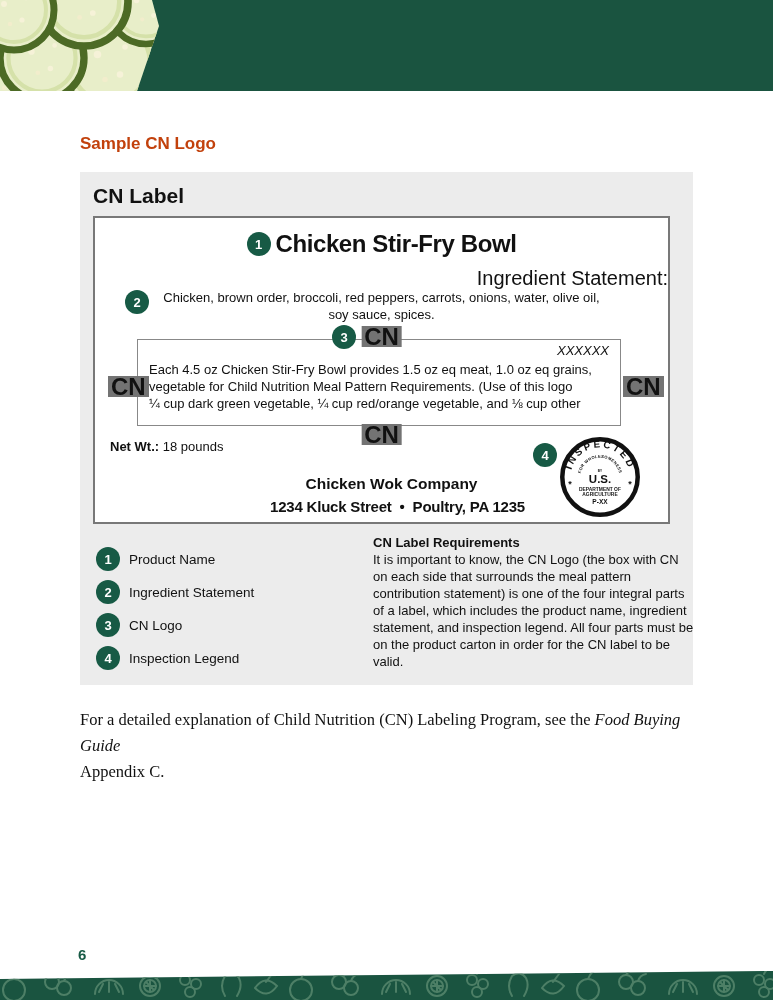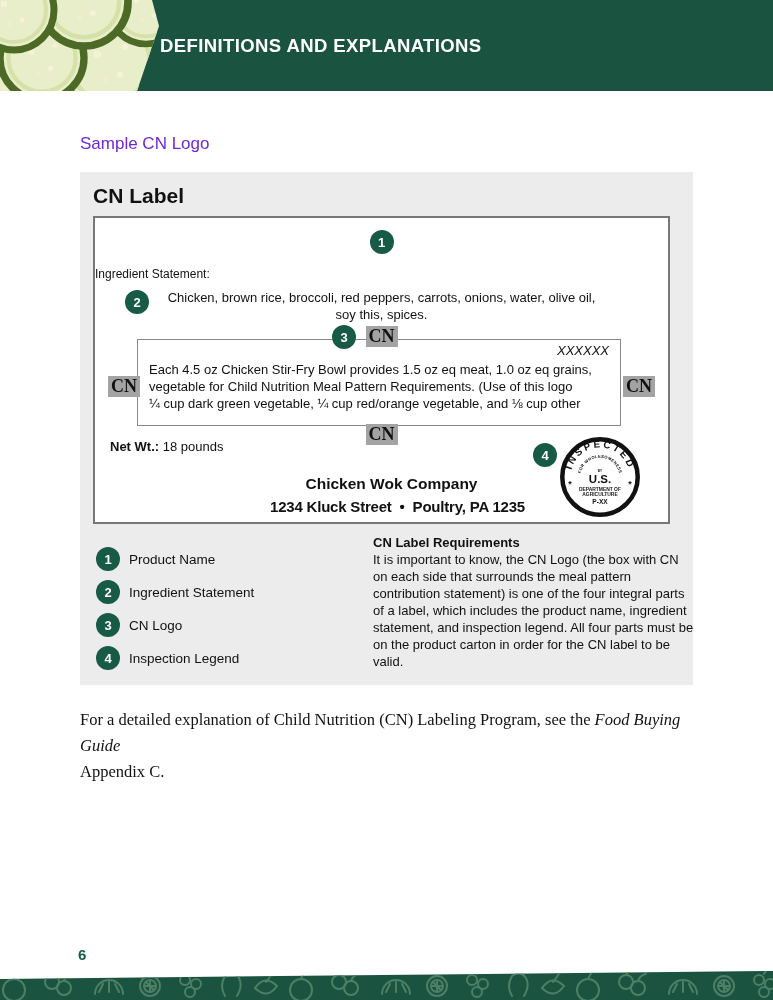--- a/index.html
+++ b/index.html
@@ -11,49 +11,49 @@
   
   .header { position:absolute; left:0; top:0; width:773px; height:91px; background:#1a5440; }
   .header-title {
     position:absolute; left:160px; top:35px; color:#fff;
     font-size:18.5px; font-weight:bold; letter-spacing:.4px; white-space:nowrap;
   }
   .veg-art { position:absolute; left:0; top:0; }
 
   
   .section-heading {
-    position:absolute; left:80px; top:134px; color:#6d28d9;
-    font-size:17px; font-weight:normal;
+    position:absolute; left:80px; top:134px; color:#c2410c;
+    font-size:17px; font-weight:bold;
   }
 
   
   .panel { position:absolute; left:80px; top:172px; width:613px; height:513px; background:#ececec; }
   .panel-title { position:absolute; left:13px; top:12px; font-size:21px; font-weight:bold; }
 
   
   .label-box {
     position:absolute; left:13px; top:44px; width:573px; height:304px;
     background:#fff; border:2px solid #787878;
   }
   .badge {
     display:inline-flex; align-items:center; justify-content:center;
     width:24px; height:24px; border-radius:50%;
     background:#175a45; color:#fff; font-size:13px; font-weight:bold; flex:0 0 auto;
   }
   .product-row { position:absolute; left:0; right:0; top:12px; display:flex; justify-content:center; align-items:center; gap:5px; }
   .product-name { font-size:24px; font-weight:bold; letter-spacing:-.4px; }
-  .ing-heading { position:absolute; left:0; right:0; top:49px; text-align:left; font-size:12px; }
+  .ing-heading { position:absolute; left:0; right:0; top:49px; text-align:right; font-size:20px; }
   .ing-block { position:absolute; left:0; right:0; top:71px; text-align:center; font-size:13px; line-height:17px; }
   .ing-badge { position:absolute; left:30px; top:1px; }
 
   .cn-inner { position:absolute; left:42px; top:121px; width:482px; height:85px; border:1.5px solid #888; background:#fff; }
   .cn-code { position:absolute; right:11px; top:3px; font-size:13px;font-style:italic; }
   .cn-stmt { position:absolute; left:11px; top:21px; font-size:13px; line-height:17.2px; white-space:nowrap; }
 
-  .chip { position:absolute; background:#a3a3a3; font-size:18px; font-weight:bold; padding:0 3px; z-index:2; line-height:21px;font-family:Liberation Serif, serif; }
+  .chip { position:absolute; background:#737373; font-size:24px; font-weight:bold; padding:0 3px; z-index:2; line-height:21px; }
   .chip-top    { left:50%; transform:translateX(-50%); top:108px; }
   .chip-bottom { left:50%; transform:translateX(-50%); top:206px; }
   .chip-left   { left:13px;  top:158px; }
   .chip-right  { left:528px; top:158px; }
   .badge-3 { position:absolute; left:237px; top:107px; z-index:3; }
   .badge-4 { position:absolute; left:438px; top:225px; z-index:3; }
 
   .net-wt { position:absolute; left:15px; top:221px; font-size:13px; }
   .net-wt-label { font-weight:bold; }
 
@@ -107,40 +107,40 @@
     <g clip-path="url(#vegclip)">
       <rect x="0" y="0" width="160" height="91" fill="#1a5440"></rect>
       <use href="#slice" transform="translate(8,74) scale(1.0)"></use>
       <use href="#slice" transform="translate(110,62) scale(1.25)"></use>
       <use href="#slice" transform="translate(42,58) scale(1.05)"></use>
       <use href="#slice" transform="translate(146,6) scale(0.95)"></use>
       <use href="#slice" transform="translate(84,2) scale(1.1)"></use>
       <use href="#slice" transform="translate(14,10) scale(1.0)"></use>
     </g>
   </svg>
-  <div class="header-title">DEFINITIONS AND EXPLANATIONS</div>
 </div>
 
 <div class="section-heading">Sample CN Logo</div>
 
 <div class="panel">
   <div class="panel-title">CN Label</div>
 
   <div class="label-box">
 
     <div class="product-row">
       <span class="badge">1</span>
+      <span class="product-name">Chicken Stir-Fry Bowl</span>
     </div>
 
     <div class="ing-heading">Ingredient Statement:</div>
 
     <div class="ing-block">
       <span class="badge ing-badge">2</span>
-      <div>Chicken, brown rice, broccoli, red peppers, carrots, onions, water, olive oil,</div>
-      <div>soy this, spices.</div>
+      <div>Chicken, brown order, broccoli, red peppers, carrots, onions, water, olive oil,</div>
+      <div>soy sauce, spices.</div>
     </div>
 
     <span class="badge badge-3">3</span>
     <span class="chip chip-top">CN</span>
     <span class="chip chip-left">CN</span>
     <span class="chip chip-right">CN</span>
     <span class="chip chip-bottom">CN</span>
 
     <div class="cn-inner">
       <div class="cn-code">XXXXXX</div>

